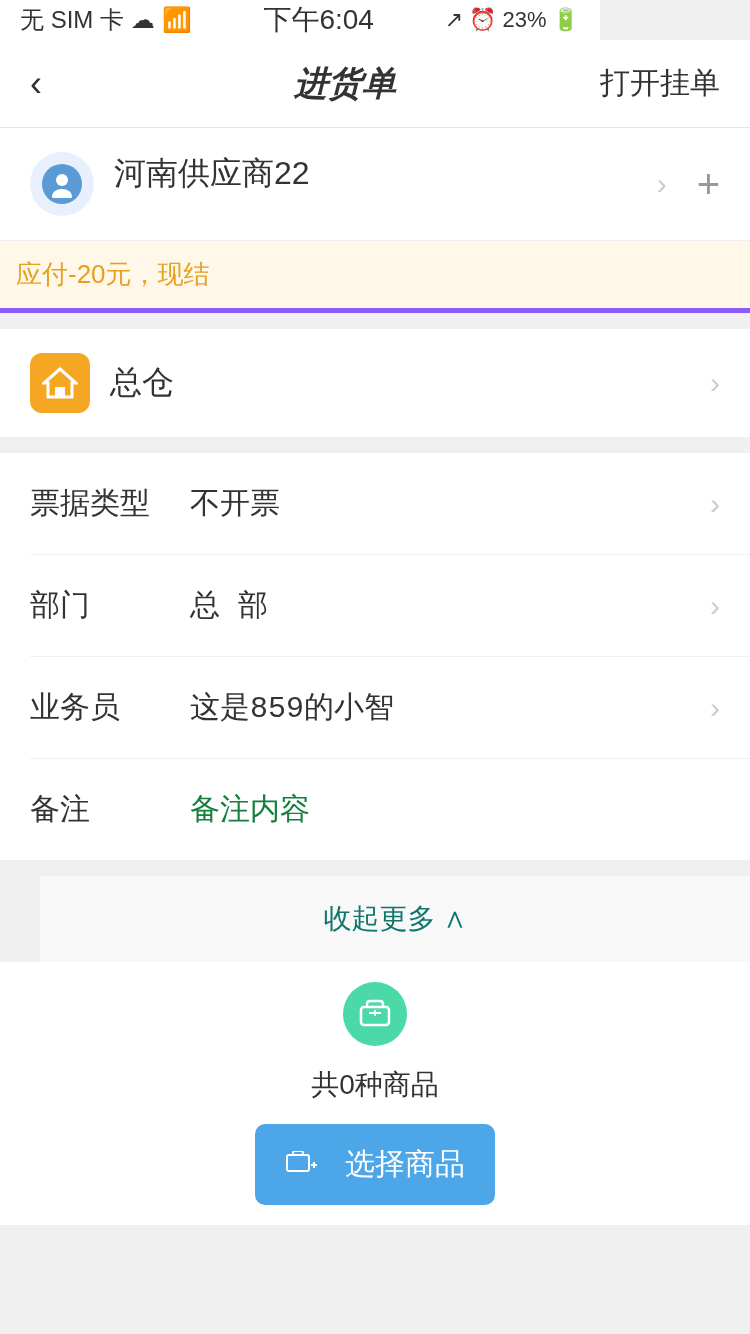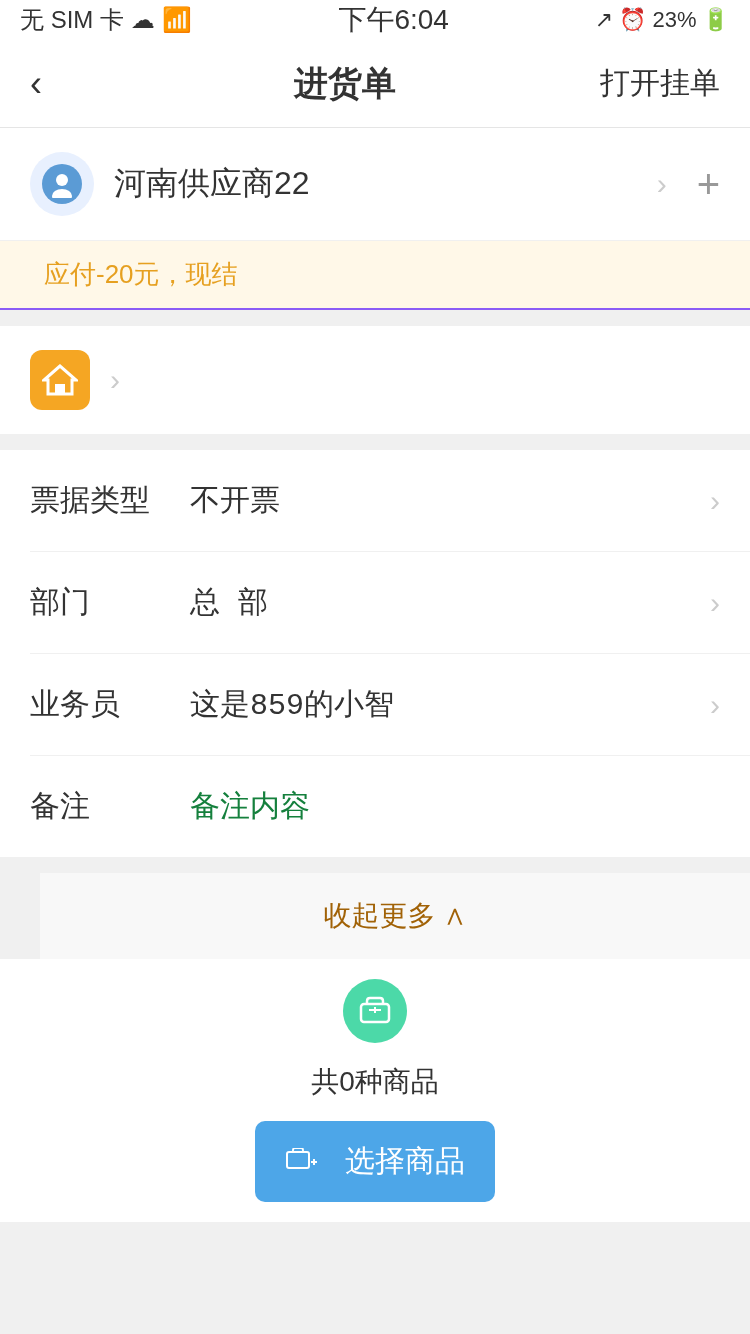--- a/index.html
+++ b/index.html
@@ -8,21 +8,21 @@
       width: 750px;
       min-height: 1334px;
       background: #f0f0f0;
       font-family: -apple-system, "PingFang SC", "Helvetica Neue", sans-serif;
       font-size: 28px;
       color: #333;
     }
 
     
     .status-bar {
-      width: 750px;
+      width: 600px;
       height: 40px;
       background: #fff;
       display: flex;
       align-items: center;
       justify-content: space-between;
       padding: 0 20px;
       font-size: 24px;
       color: #333;
     }
     .status-left { display: flex; align-items: center; gap: 8px; }
@@ -43,20 +43,21 @@
     .nav-back {
       font-size: 36px;
       color: #333;
       cursor: pointer;
       width: 60px;
     }
     .nav-title {
       font-size: 34px;
       font-weight: 600;
       color: #333;
+      font-style: italic;
     }
     .nav-action {
       font-size: 30px;
       color: #333;
       cursor: pointer;
     }
 
     
     .content {
       background: #f0f0f0;
@@ -64,21 +65,20 @@
 
     
     .section {
       background: #fff;
       margin-bottom: 16px;
     }
 
     
     .supplier-row {
       display: flex;
-      align-items: center;
       padding: 24px 30px;
       background: #fff;
       border-bottom: 1px solid #f0f0f0;
     }
     .supplier-avatar {
       width: 64px;
       height: 64px;
       border-radius: 50%;
       background: #e8f0fe;
       display: flex;
@@ -112,24 +112,24 @@
     }
     .add-btn {
       color: #999;
       font-size: 40px;
       font-weight: 300;
     }
 
     
     .notice-bar {
       background: #fff8e8;
-      padding: 16px 44px;
+      padding: 16px 16px;
       font-size: 26px;
       color: #e6a020;
-      border-bottom: 2px solid #8b5cf6;
+      border-bottom: 5px solid #8b5cf6;
     }
 
     
     .warehouse-row {
       display: flex;
       align-items: center;
       padding: 24px 30px;
       background: #fff;
     }
     .warehouse-icon {
@@ -182,21 +182,21 @@
     }
 
     
     .collapse-row {
       background: #f8f8f8;
       display: flex;
       align-items: center;
       justify-content: center;
       padding: 24px;
       font-size: 28px;
-      color: #a16207;
+      color: #0f766e;
       cursor: pointer;
       margin-left: 40px;
     }
 
     
     .bottom-bar {
       background: #fff;
       display: flex;
       align-items: center;
       padding: 20px 30px;
@@ -284,20 +284,21 @@
   </div>
 
   <div class="section">
     <div class="warehouse-row">
       <div class="warehouse-icon">
         <svg width="36" height="32" viewBox="0 0 36 32">
           <polygon points="18,2 2,16 6,16 6,30 30,30 30,16 34,16" fill="none" stroke="#fff" stroke-width="3"></polygon>
           <rect x="13" y="20" width="10" height="10" fill="#fff"></rect>
         </svg>
       </div>
+      <div class="warehouse-name">总仓</div>
       <span class="chevron">›</span>
     </div>
   </div>
 
   <div class="section">
 
     <div class="form-row">
       <div class="form-label">票据类型</div>
       <div class="form-value">不开票</div>
       <span class="chevron">›</span>

